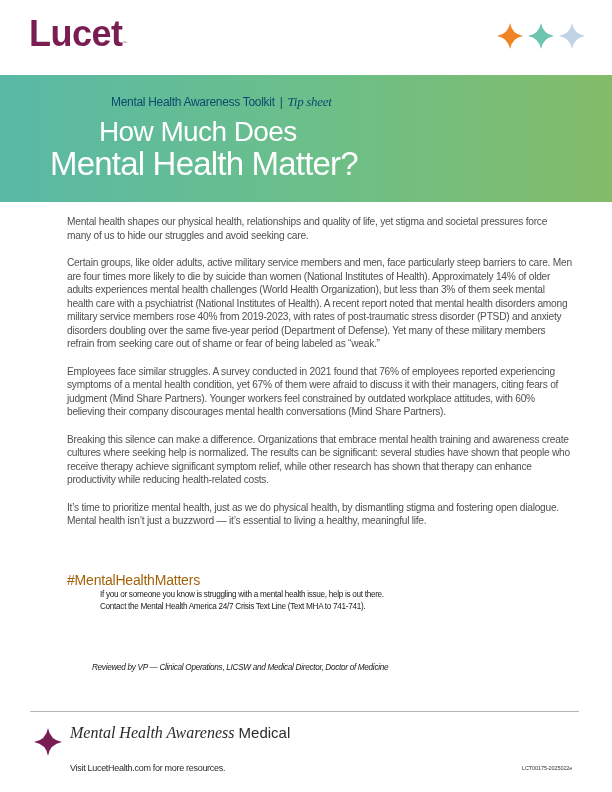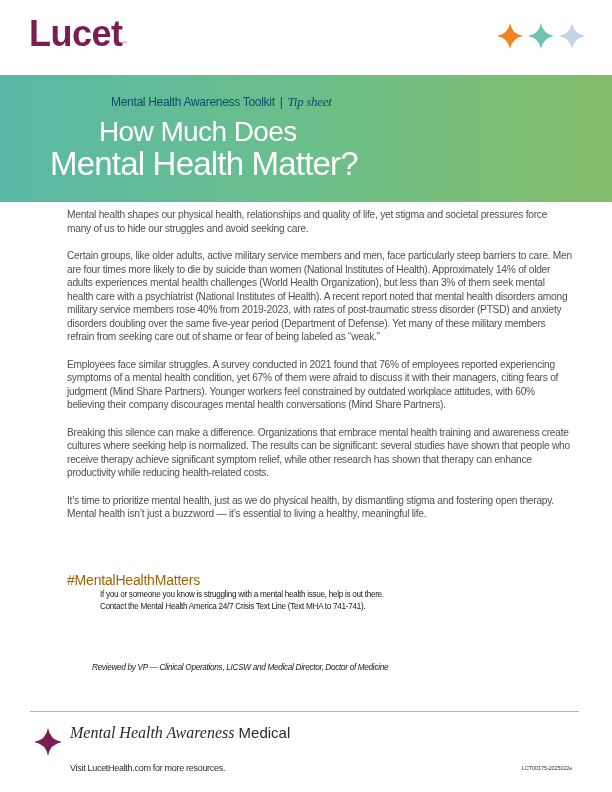--- a/index.html
+++ b/index.html
@@ -30,21 +30,21 @@
   .banner-sub .italic { font-family: "Liberation Serif", serif; font-style: italic; font-size: 13px; }
   .title1 {
     position: absolute; left: 67px; top: 118px; color: #ffffff;
     font-size: 28px; letter-spacing: -0.6px; line-height: 28px; margin-left: 32px;
   }
   .title2 {
     position: absolute; left: 50px; top: 145px; color: #ffffff;
     font-size: 33px; letter-spacing: -0.8px; line-height: 38px;
   }
   .body {
-    position: absolute; left: 67px; top: 208px; width: 506px;
+    position: absolute; left: 67px; top: 215px; width: 506px;
     font-size: 10.2px; line-height: 13.5px; color: #505050; letter-spacing: -0.25px;
   }
   .body p { margin: 0 0 14px 0; }
   .hashtag {
     position: absolute; left: 67px; top: 572px;
     font-size: 14px; color: #a16207; letter-spacing: -0.2px;
   }
   .help {
     position: absolute; left: 67px; top: 589px;
     font-size: 8.2px; line-height: 12px; color: #1a1a1a; letter-spacing: -0.3px; margin-left: 33px;
@@ -92,21 +92,21 @@
   <span class="italic">Tip sheet</span>
 </div>
 <div class="title1">How Much Does</div>
 <div class="title2">Mental Health Matter?</div>
 
 <div class="body">
   <p>Mental health shapes our physical health, relationships and quality of life, yet stigma and societal pressures force many of us to hide our struggles and avoid seeking care.</p>
   <p>Certain groups, like older adults, active military service members and men, face particularly steep barriers to care. Men are four times more likely to die by suicide than women (National Institutes of Health). Approximately 14% of older adults experiences mental health challenges (World Health Organization), but less than 3% of them seek mental health care with a psychiatrist (National Institutes of Health). A recent report noted that mental health disorders among military service members rose 40% from 2019-2023, with rates of post-traumatic stress disorder (PTSD) and anxiety disorders doubling over the same five-year period (Department of Defense). Yet many of these military members refrain from seeking care out of shame or fear of being labeled as “weak.”</p>
   <p>Employees face similar struggles. A survey conducted in 2021 found that 76% of employees reported experiencing symptoms of a mental health condition, yet 67% of them were afraid to discuss it with their managers, citing fears of judgment (Mind Share Partners). Younger workers feel constrained by outdated workplace attitudes, with 60% believing their company discourages mental health conversations (Mind Share Partners).</p>
   <p>Breaking this silence can make a difference. Organizations that embrace mental health training and awareness create cultures where seeking help is normalized. The results can be significant: several studies have shown that people who receive therapy achieve significant symptom relief, while other research has shown that therapy can enhance productivity while reducing health-related costs.</p>
-  <p>It’s time to prioritize mental health, just as we do physical health, by dismantling stigma and fostering open therapy. Mental health isn’t just a buzzword — it’s essential to living a healthy, meaningful life.</p>
+  <p>It’s time to prioritize mental health, just as we do physical health, by dismantling stigma and fostering open dialogue. Mental health isn’t just a buzzword — it’s essential to living a healthy, meaningful life.</p>
 </div>
 
 <div class="hashtag">#MentalHealthMatters</div>
 <div class="help">
   <div>If you or someone you know is struggling with a mental health issue, help is out there.</div>
   <div>Contact the Mental Health America 24/7 Crisis Text Line (Text MHA to 741-741).</div>
 </div>
 
 <div class="reviewed">Reviewed by VP — Clinical Operations, LICSW and Medical Director, Doctor of Medicine</div>
 

